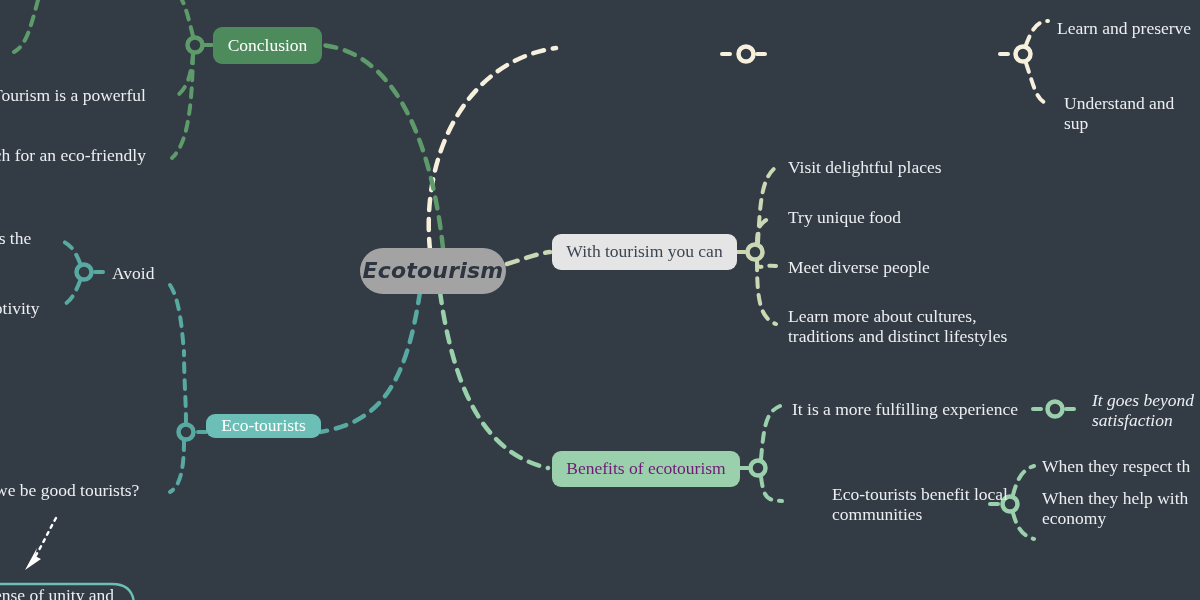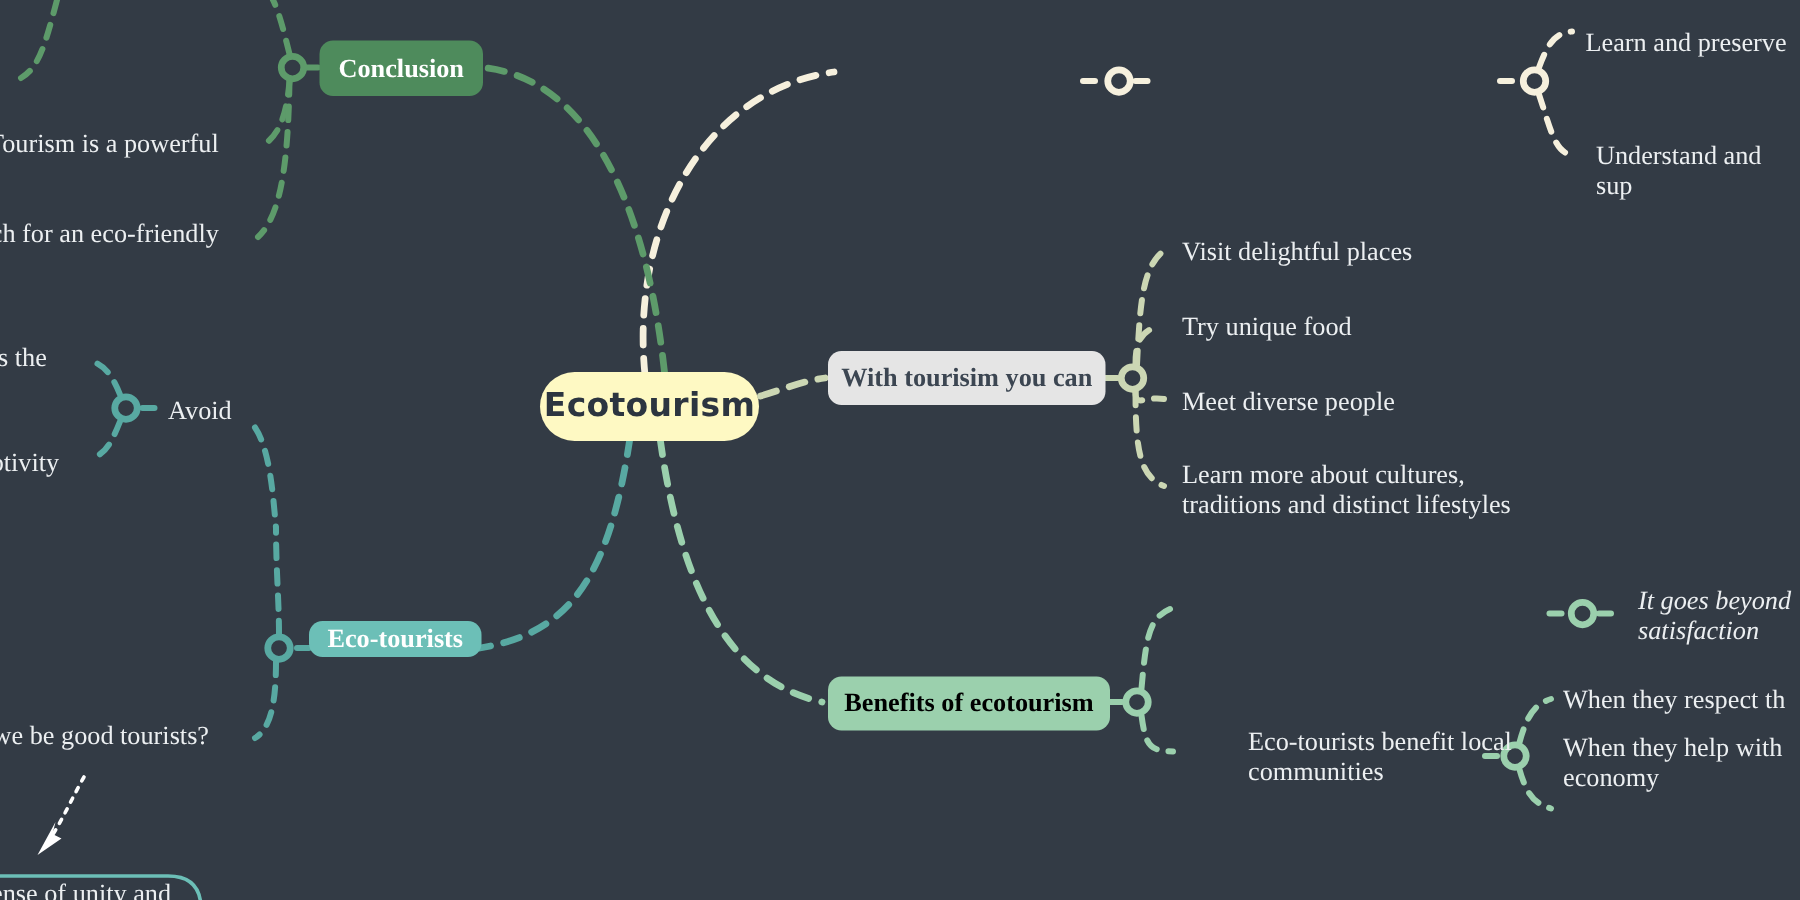--- a/index.html
+++ b/index.html
@@ -23,21 +23,20 @@
   }
   .node {
     position: absolute;
     box-sizing: border-box;
     border-radius: 9px;
     display: flex;
     align-items: center;
     justify-content: center;
     white-space: nowrap;
     line-height: 1.1;
-    font-weight: bold;
   }
   .central {
     font-family: "DejaVu Sans", "Liberation Sans", sans-serif;
     font-weight: bold;
     font-size: 22px;
     border-radius: 26px;
     letter-spacing: 0.2px;
   }
   .leaf {
     position: absolute;
@@ -105,44 +104,45 @@
     <path d="M 193,36 C 189,20 186,8 182,0" fill="none" stroke="#5d9b6a" stroke-width="4" stroke-dasharray="9 8" stroke-linecap="round"></path>
     <path d="M 193,54 C 191,78 186,88 178,95" fill="none" stroke="#5d9b6a" stroke-width="4" stroke-dasharray="9 8" stroke-linecap="round"></path>
     <path d="M 193,54 C 192,115 186,145 172,158" fill="none" stroke="#5d9b6a" stroke-width="4" stroke-dasharray="9 8" stroke-linecap="round"></path>
     <path d="M 38,0 C 30,30 26,45 14,52" fill="none" stroke="#5d9b6a" stroke-width="4" stroke-dasharray="9 8" stroke-linecap="round"></path>
 
     <path d="M 56,518 C 48,532 42,546 33,560" fill="none" stroke="#ffffff" stroke-width="2.4" stroke-dasharray="3 5" stroke-linecap="round"></path>
     <path d="M 25,570 L 41,559 L 35,556 L 37,548 Z" fill="#ffffff"></path>
     <path d="M -40,584 L 112,584 Q 134,584 134,606 L 134,640" fill="none" stroke="#6cbfb7" stroke-width="2.4"></path>
   </svg>
 
-  <div class="node central" style="left:360px; top:248px; width:146px; height:46px; background:#fef9c3; color:#2c3540;">
+  <div class="node central" style="left:360px; top:248px; width:146px; height:46px; background:#a3a3a3; color:#2c3540;font-style:italic;">
     <span>Ecotourism</span>
   </div>
 
 
 
   <div class="leaf" style="left:1057px; top:18px;">Learn and preserve</div>
 
   <div class="leaf" style="left:1052px; top:93px;margin-left:12px;">Understand and sup</div>
 
   <div class="node" style="left:552px; top:234px; width:185px; height:36px; background:#e5e5e5; color:#3c4652; font-size:17.5px;">
     <span>With tourisim you can</span>
   </div>
 
   <div class="leaf" style="left:788px; top:157px;">Visit delightful places</div>
   <div class="leaf" style="left:788px; top:207px;">Try unique food</div>
   <div class="leaf" style="left:788px; top:257px;">Meet diverse people</div>
   <div class="leaf" style="left:788px; top:306px;">Learn more about cultures,
 traditions and distinct lifestyles</div>
 
-  <div class="node" style="left:552px; top:451px; width:188px; height:36px; background:#9bd0ad; color:#000000; font-size:17.5px;">
+  <div class="node" style="left:552px; top:451px; width:188px; height:36px; background:#9bd0ad; color:#701a75; font-size:17.5px;">
     <span>Benefits of ecotourism</span>
   </div>
 
+  <div class="leaf" style="left:792px; top:399px;">It is a more fulfilling experience</div>
   <div class="leaf" style="left:1092px; top:390px;font-style:italic;">It goes beyond
 satisfaction</div>
 
   <div class="leaf" style="left:792px; top:484px;margin-left:40px;">Eco-tourists benefit local
 communities</div>
   <div class="leaf" style="left:1042px; top:456px;">When they respect th</div>
   <div class="leaf" style="left:1042px; top:488px;">When they help with
 economy</div>
 
   <div class="node" style="left:206px; top:414px; width:115px; height:24px; background:#6cbfb7; color:#ffffff; font-size:17.5px;">

